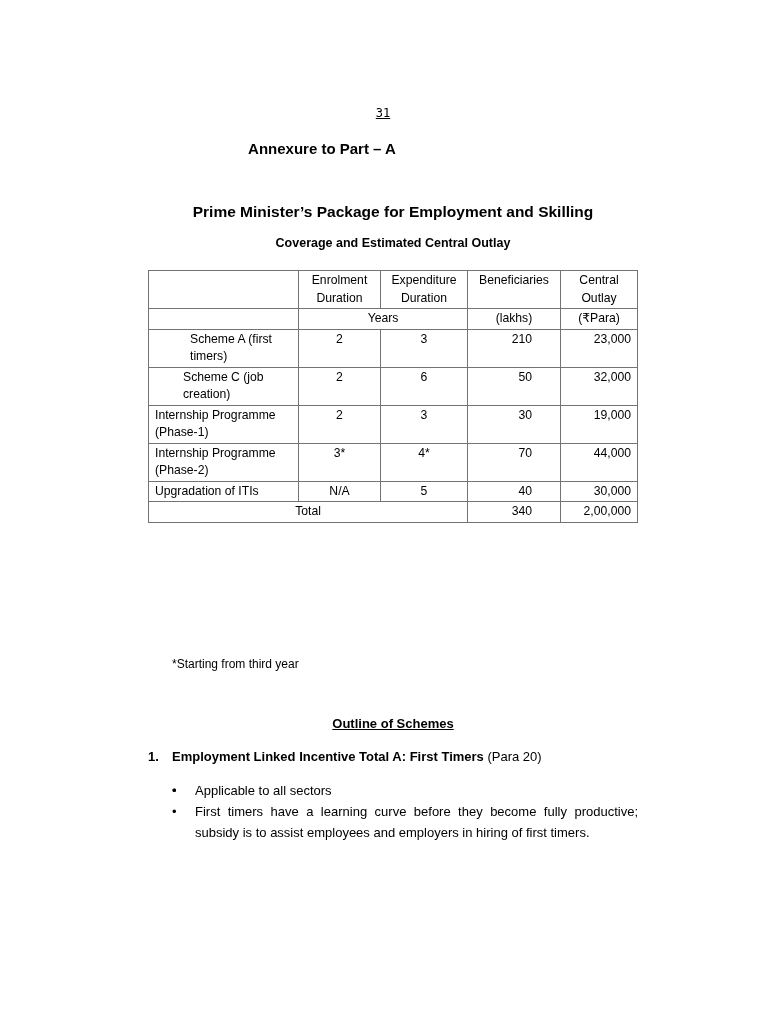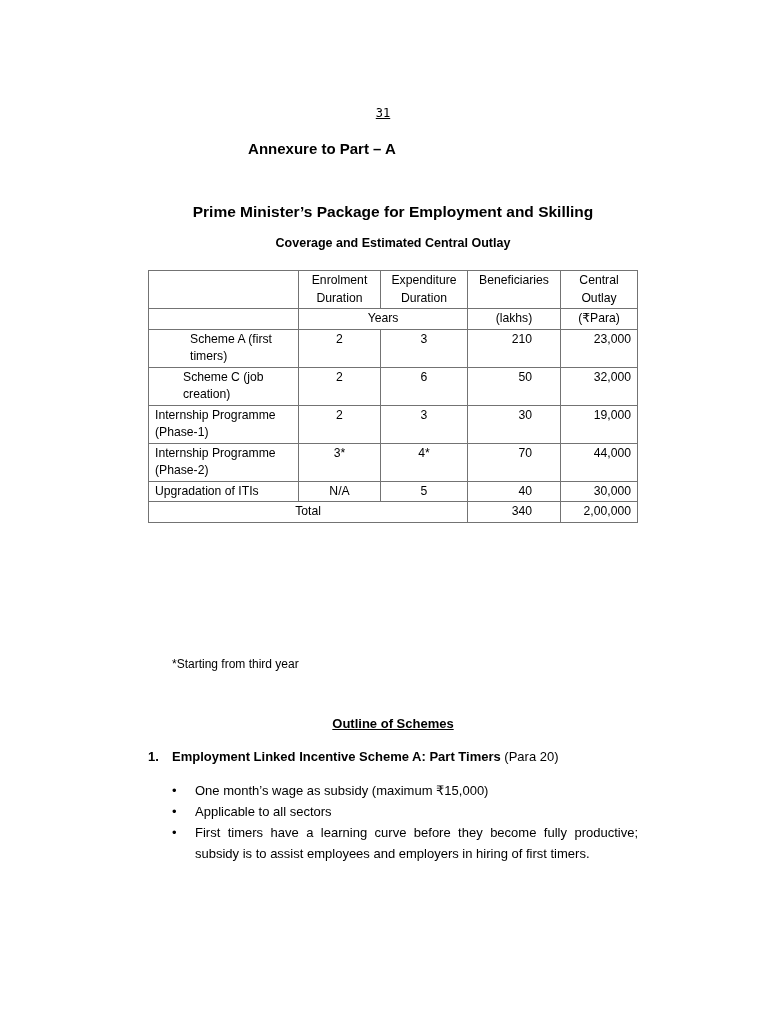--- a/index.html
+++ b/index.html
@@ -95,20 +95,20 @@
     <td class="r b">2,00,000</td>
   </tr>
 </tbody>
   </table>
 
 <div class="abs footnote">*Starting from third year</div>
 
 <div class="abs outline">Outline of Schemes</div>
 
 <div class="abs sec-head">
-  <span class="num">1.</span><span class="bold">Employment Linked Incentive Scheme A: Part Timers</span><span> (Para 20)</span>
+  <span class="num">1.</span><span class="bold">Employment Linked Incentive Total A: First Timers</span><span> (Para 20)</span>
 </div>
 
 <ul class="bullets">
-  <li><span class="dot">•</span><span>One month’s wage as subsidy (maximum ₹15,000)</span></li>
+  <li><span class="dot">•</span></li>
   <li><span class="dot">•</span><span>Applicable to all sectors</span></li>
   <li><span class="dot">•</span><span>First timers have a learning curve before they become fully productive; subsidy is to assist employees and employers in hiring of first timers.</span></li>
 </ul>
 
 </body></html>

